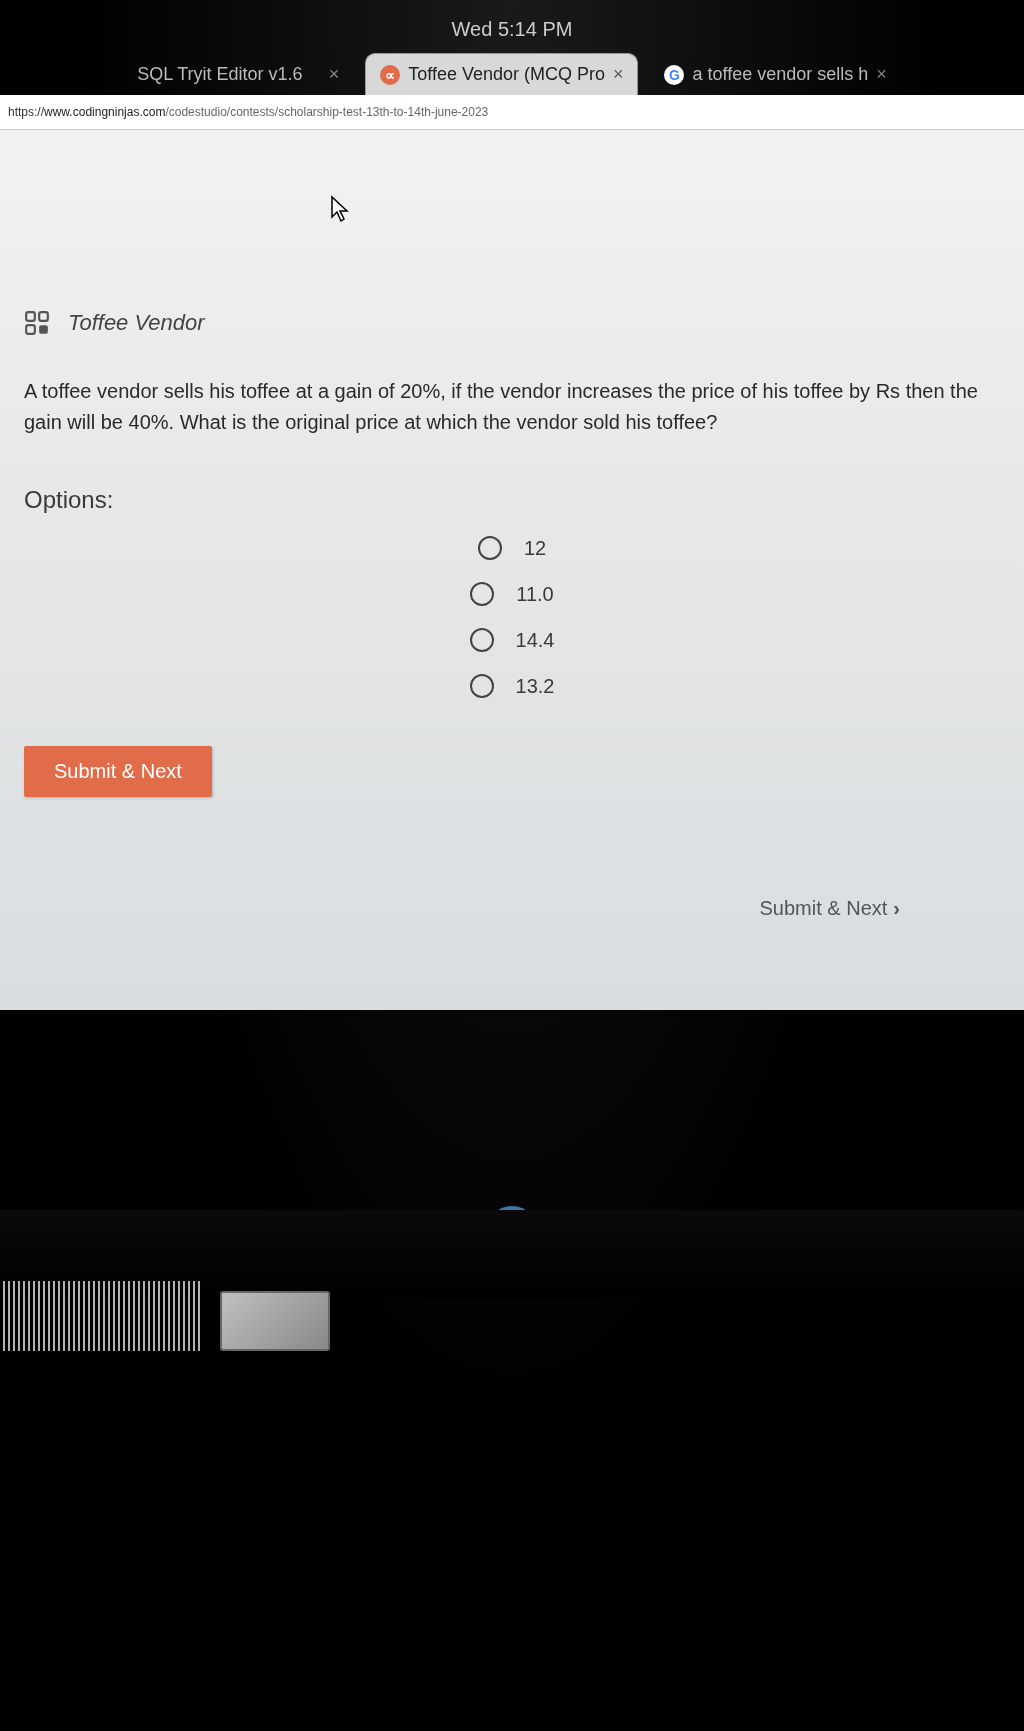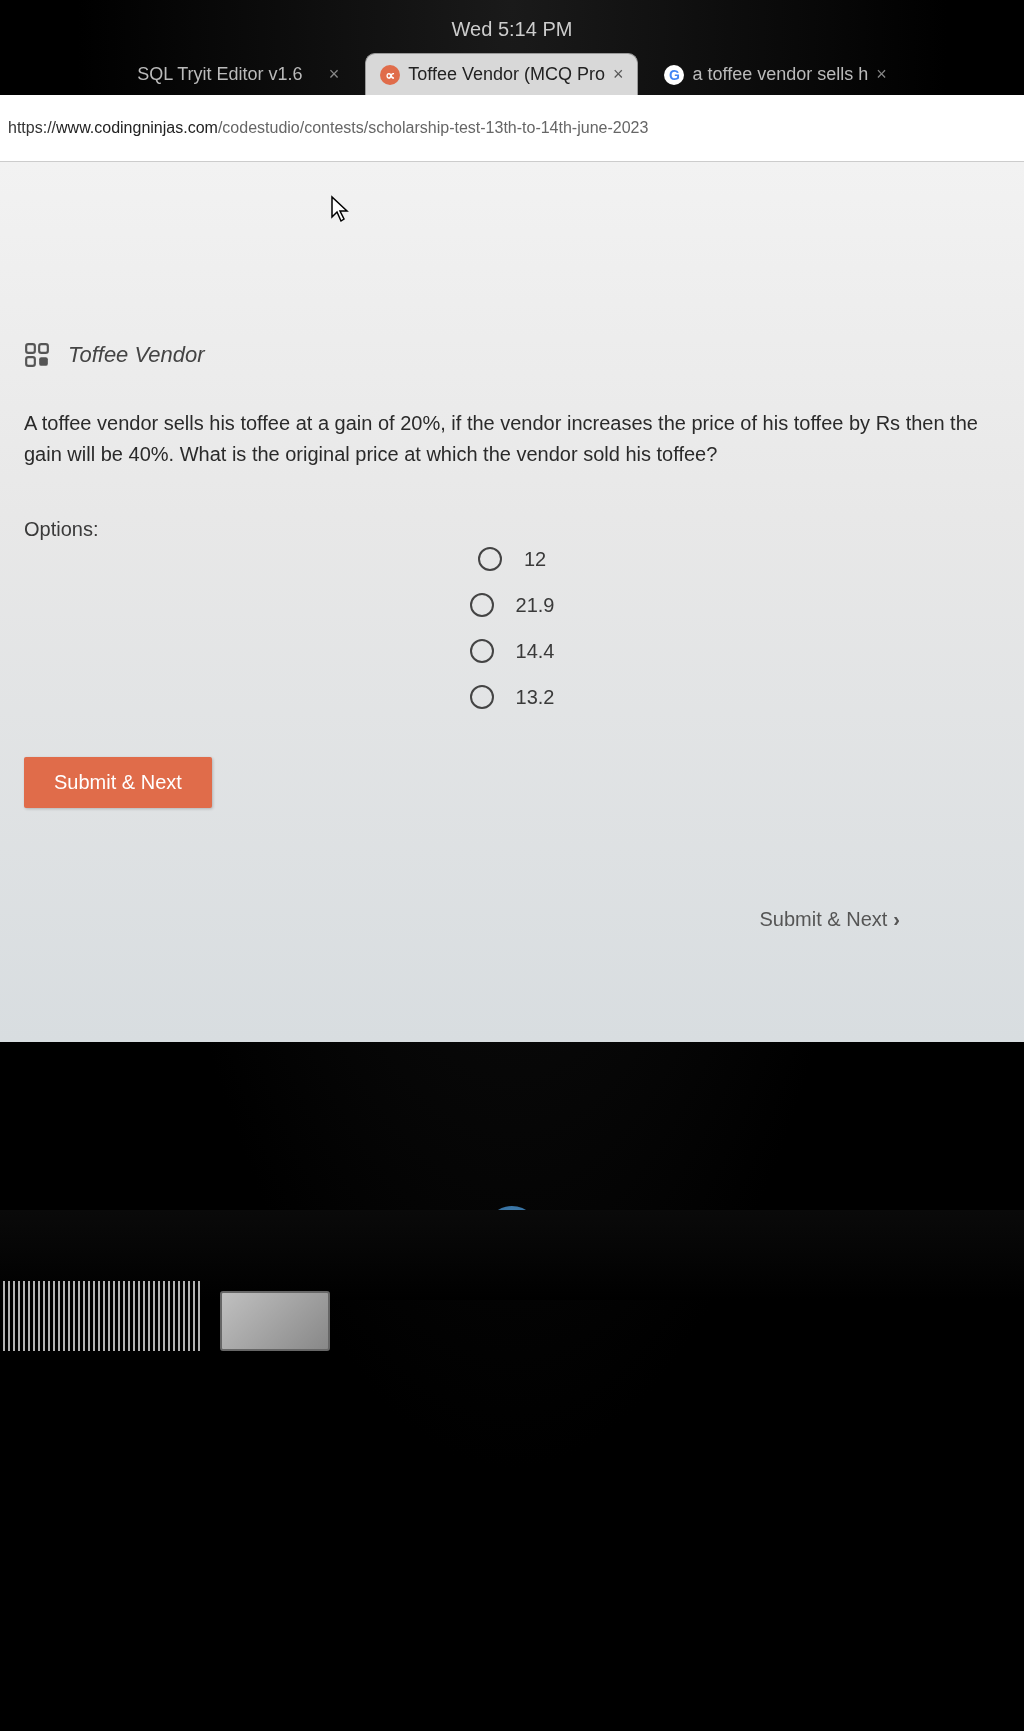--- a/index.html
+++ b/index.html
@@ -85,24 +85,24 @@
     }
     .cursor {
       position: absolute;
       left: 330px;
       top: 195px;
       z-index: 100;
       pointer-events: none;
     }
     .address-bar {
       background: #fff;
-      padding: 24px 8px;
+      padding: 10px 8px;
       border-bottom: 1px solid #ccc;
       color: #333;
-      font-size: 16px;
+      font-size: 12px;
       white-space: nowrap;
       overflow: hidden;
     }
     .address-bar .domain {
       color: #222;
       font-weight: 500;
     }
     .address-bar .path {
       color: #666;
     }
@@ -129,23 +129,23 @@
       color: #444;
       font-weight: 500;
     }
     .question-body {
       font-size: 20px;
       line-height: 1.55;
       color: #2a2a2a;
       margin-bottom: 48px;
     }
     .options-label {
-      font-size: 20px;
+      font-size: 24px;
       color: #3a3a3a;
-      margin-bottom: 6px;
+      margin-bottom: 22px;
     }
     .options-list {
       display: flex;
       flex-direction: column;
       gap: 22px;
       margin-bottom: 48px;
       align-items: center;
     }
     .option-row {
       display: flex;
@@ -279,21 +279,21 @@
 
     <div class="options-label">Options:</div>
 
     <div class="options-list">
       <div class="option-row">
         <span class="radio"></span>
         <span class="option-text">12</span>
       </div>
       <div class="option-row">
         <span class="radio"></span>
-        <span class="option-text">21.9</span>
+        <span class="option-text">11.0</span>
       </div>
       <div class="option-row">
         <span class="radio"></span>
         <span class="option-text">14.4</span>
       </div>
       <div class="option-row">
         <span class="radio"></span>
         <span class="option-text">13.2</span>
       </div>
     </div>

